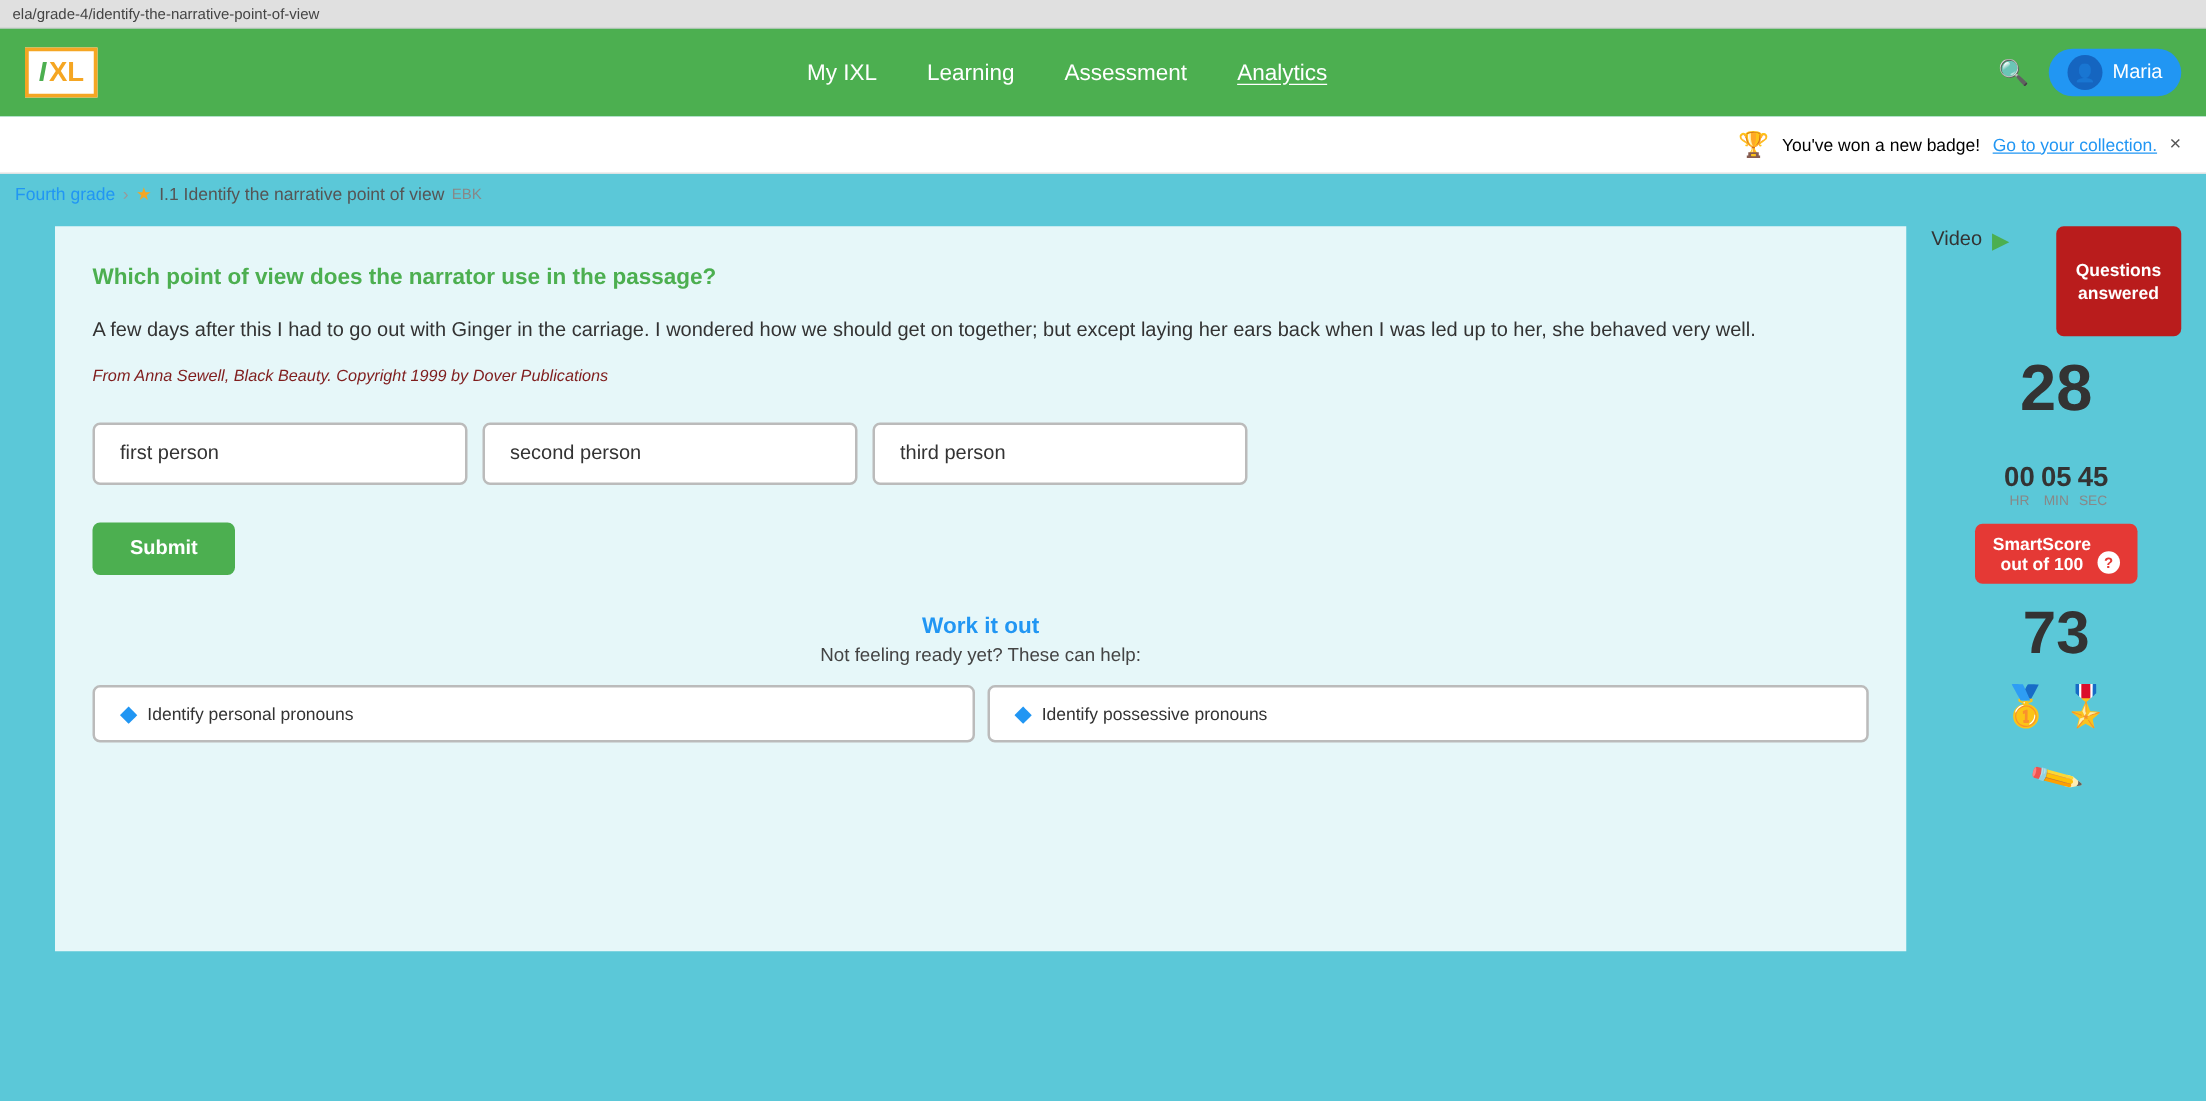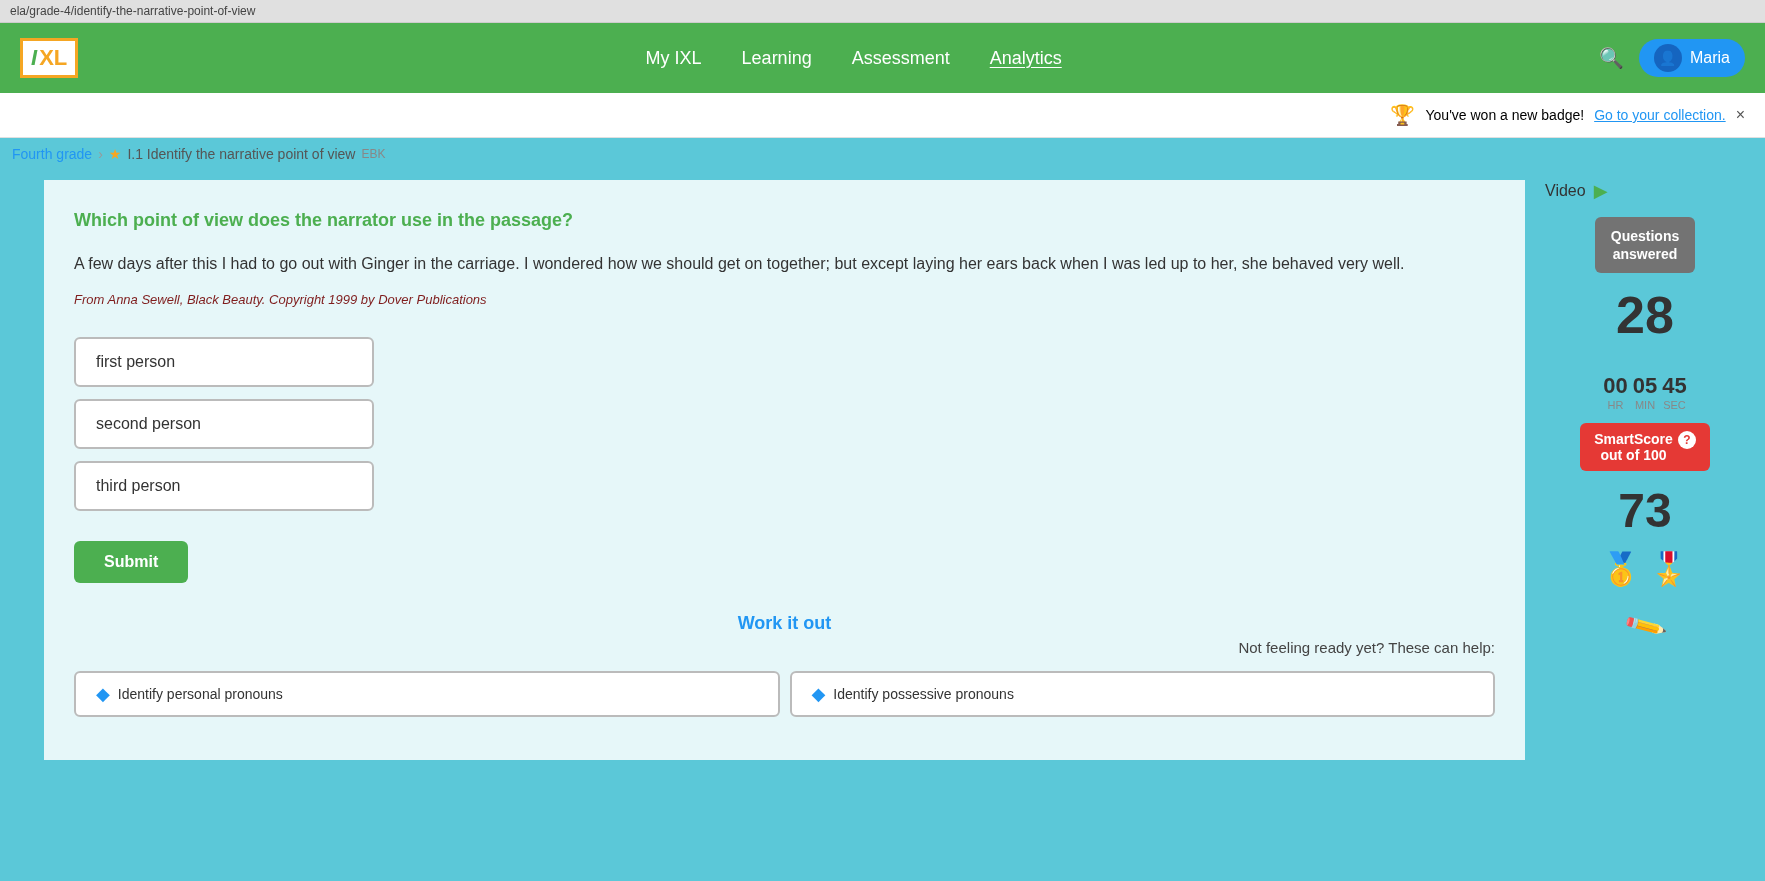--- a/index.html
+++ b/index.html
@@ -186,21 +186,21 @@
 
     .passage-cite {
       font-size: 13px;
       color: #7f1d1d;
       font-style: italic;
       margin-bottom: 30px;
     }
 
     .answer-options {
       display: flex;
-      flex-direction: column;
+      flex-direction: row;
       gap: 12px;
       margin-bottom: 30px;
     }
 
     .answer-btn {
       background: #fff;
       border: 2px solid #bbb;
       border-radius: 6px;
       padding: 14px 20px;
       font-size: 16px;
@@ -231,21 +231,20 @@
       color: #2196f3;
       font-size: 18px;
       font-weight: bold;
       margin-bottom: 5px;
     }
 
     .work-it-out-subtitle {
       font-size: 15px;
       color: #444;
       margin-bottom: 15px;
-      text-align: right;
     }
 
     .help-links {
       display: flex;
       gap: 10px;
       justify-content: center;
     }
 
     .help-link-btn {
       background: #fff;
@@ -284,25 +283,25 @@
       margin-bottom: 5px;
       align-self: flex-start;
     }
 
     .play-icon {
       color: #4caf50;
       font-size: 18px;
     }
 
     .questions-answered-btn {
-      background: #737373;
+      background: #b91c1c;
       color: #fff;
       border: none;
       border-radius: 6px;
-      padding: 10px 16px;
+      padding: 26px 16px;
       font-size: 14px;
       font-weight: bold;
       text-align: center;
       cursor: pointer;
       line-height: 1.3;
     }
 
     .score-number {
       font-size: 52px;
       font-weight: bold;
@@ -351,21 +350,21 @@
       background: #e53935;
       color: #fff;
       border: none;
       border-radius: 6px;
       padding: 8px 14px;
       font-size: 14px;
       font-weight: bold;
       text-align: center;
       cursor: pointer;
       display: flex;
-      align-items: flex-start;
+      align-items: flex-end;
       gap: 5px;
     }
 
     .info-icon {
       background: #fff;
       color: #e53935;
       border-radius: 50%;
       width: 18px;
       height: 18px;
       display: inline-flex;
@@ -474,21 +473,21 @@
         </button>
         <button class="help-link-btn">
           <span class="diamond-icon">◆</span>
           <span>Identify possessive pronouns</span>
         </button>
       </div>
     </div>
   </div>
 
   <div class="right-panel">
-    <div style="display:flex; align-items:center; gap:10px; width:100%; flex-direction:column;">
+    <div style="display:flex; align-items:center; gap:10px; width:100%; justify-content:space-between;">
       <div class="video-section">
         <span>Video</span>
         <span class="play-icon">▶</span>
       </div>
       <button class="questions-answered-btn">
         <span>Questions<br>answered</span>
       </button>
     </div>
 
     <div class="score-number">28</div>

